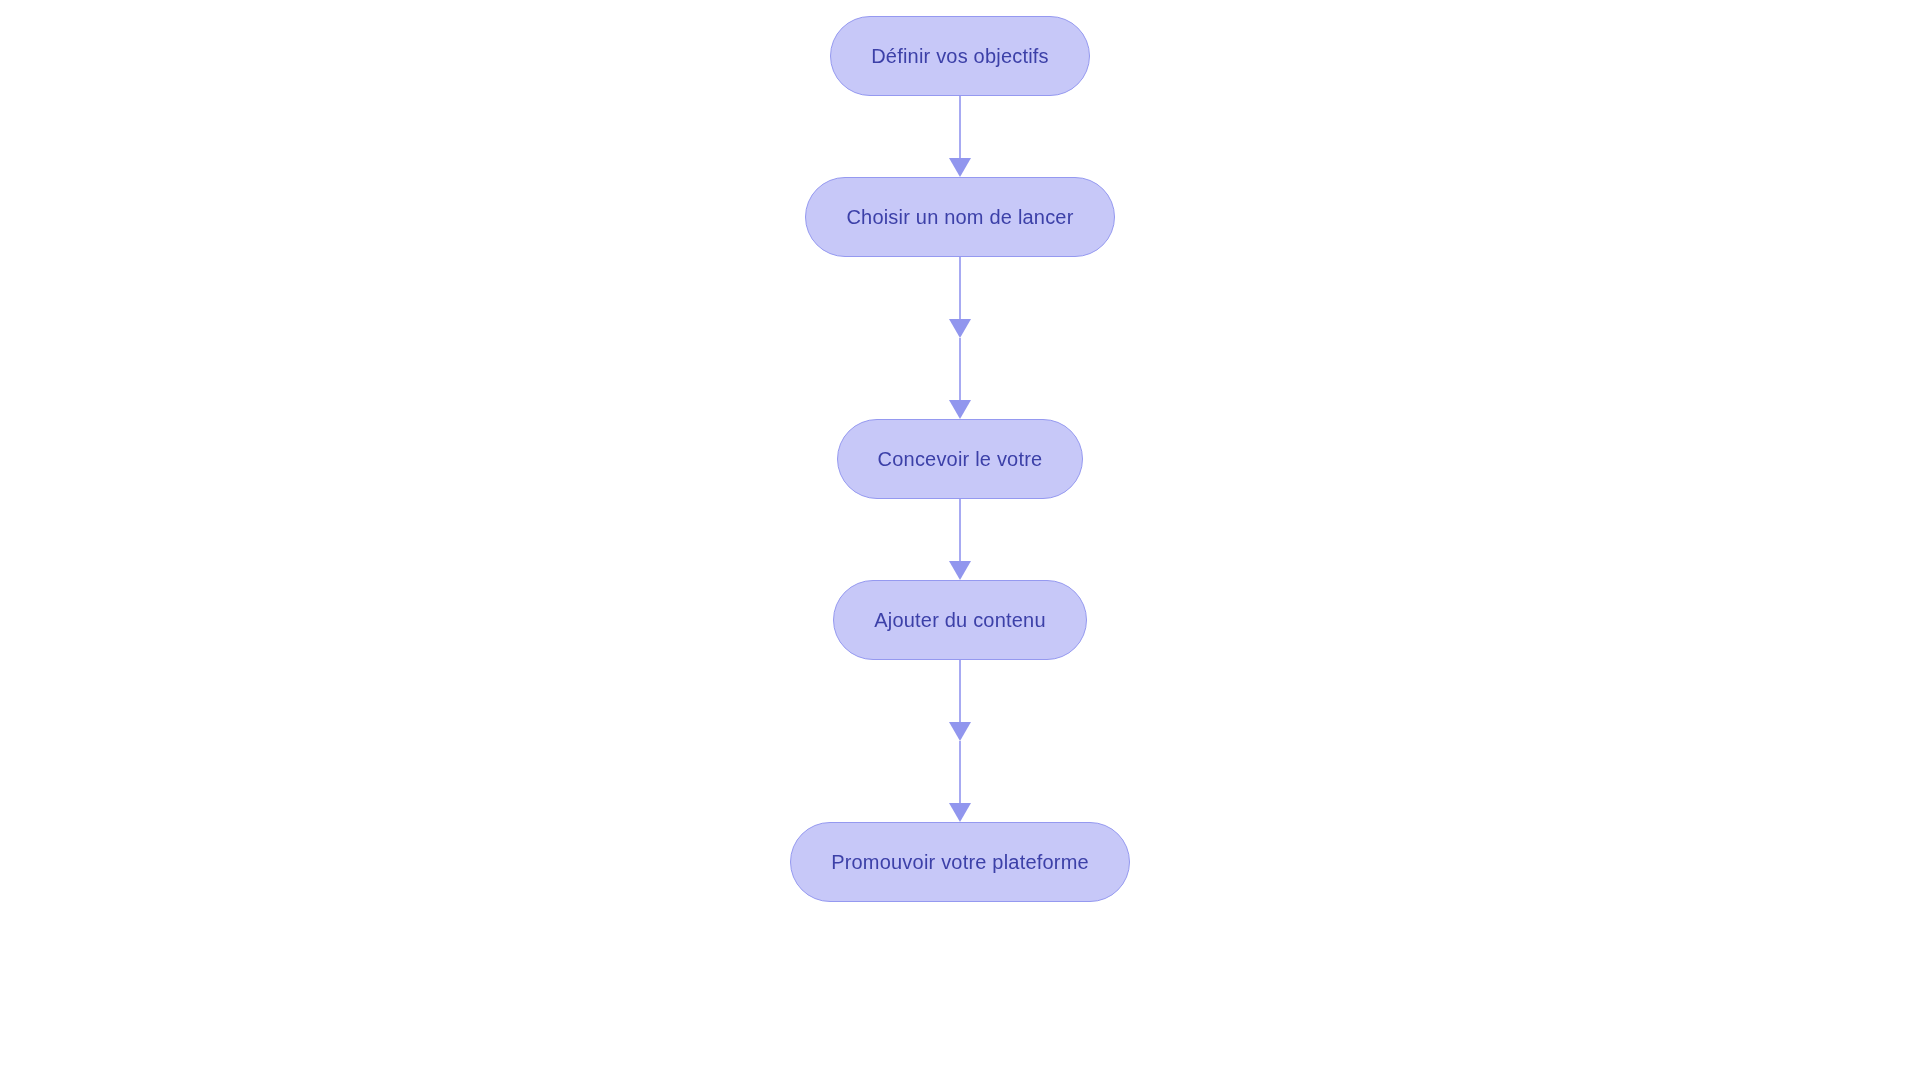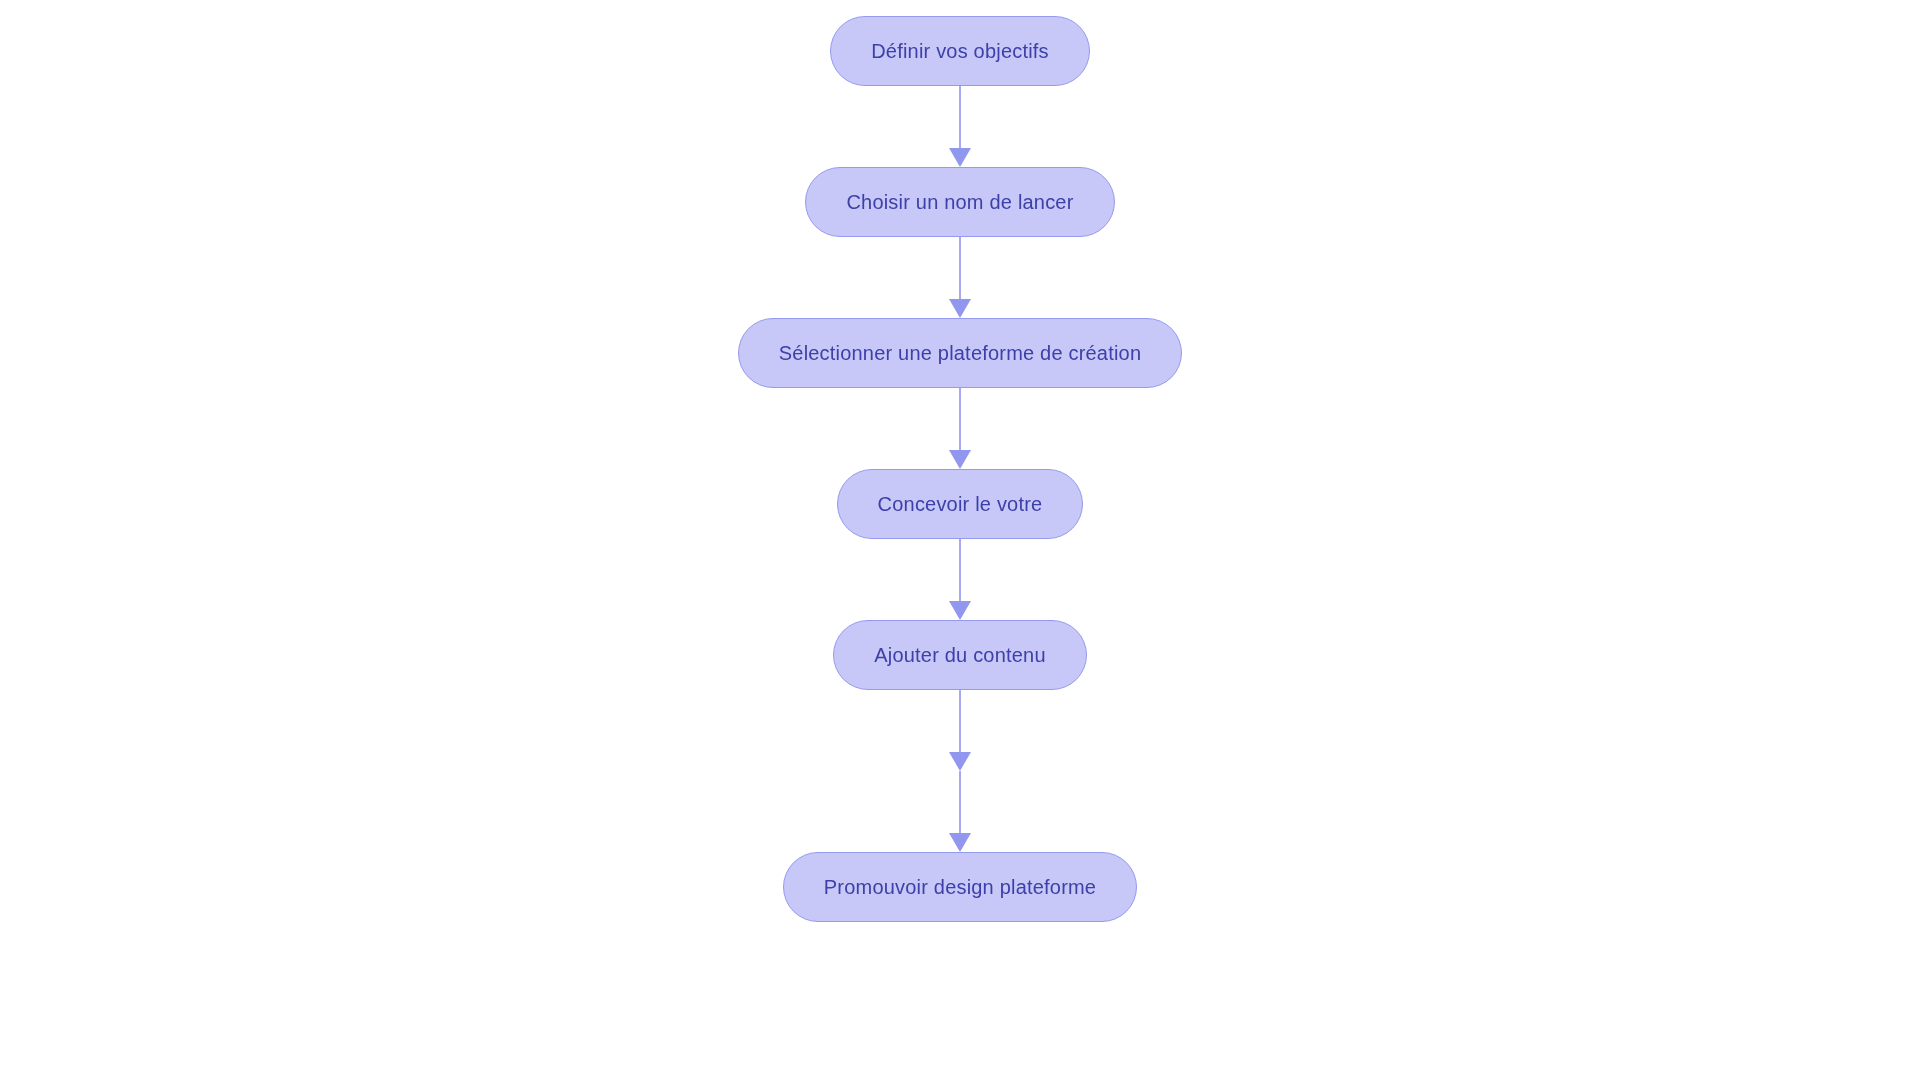--- a/index.html
+++ b/index.html
@@ -20,21 +20,21 @@
   }
   .canvas {
     width: 100%;
     height: 100%;
     padding-top: 16px;
     display: flex;
     flex-direction: column;
     align-items: center;
   }
   .node {
-    height: 70px;
+    height: 80px;
     padding: 0 40px;
     display: flex;
     align-items: center;
     justify-content: flex-start;
     background: var(--node-fill);
     border: 1.5px solid var(--node-border);
     border-radius: 40px;
     flex: 0 0 auto;
   }
   .node-label {
@@ -80,23 +80,20 @@
 
   <div class="node">
     <span class="node-label">Choisir un nom de lancer</span>
   </div>
 
   <div class="arrow">
     <div class="arrow-line"></div>
     <div class="arrow-head"></div>
   </div>
 
-  <div class="node">
-    <span class="node-label">Sélectionner une plateforme de création</span>
-  </div>
 
   <div class="arrow">
     <div class="arrow-line"></div>
     <div class="arrow-head"></div>
   </div>
 
   <div class="node">
     <span class="node-label">Concevoir le votre</span>
   </div>
 
@@ -114,16 +111,16 @@
     <div class="arrow-head"></div>
   </div>
 
 
   <div class="arrow">
     <div class="arrow-line"></div>
     <div class="arrow-head"></div>
   </div>
 
   <div class="node">
-    <span class="node-label">Promouvoir design plateforme</span>
+    <span class="node-label">Promouvoir votre plateforme</span>
   </div>
 
 </div>
 
 </body></html>

